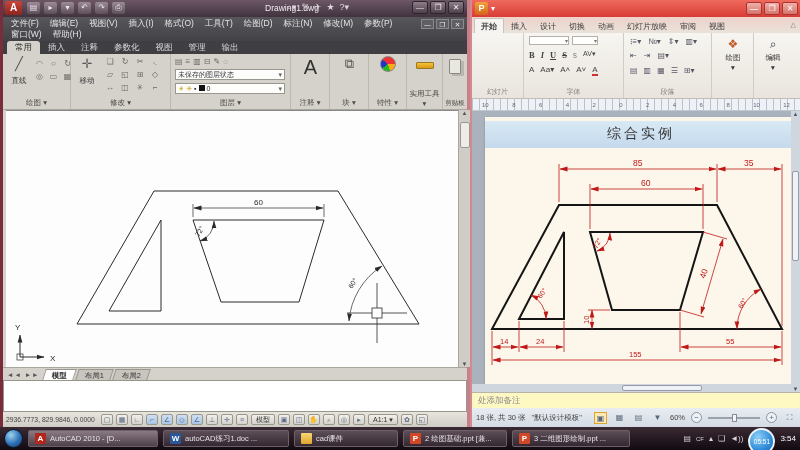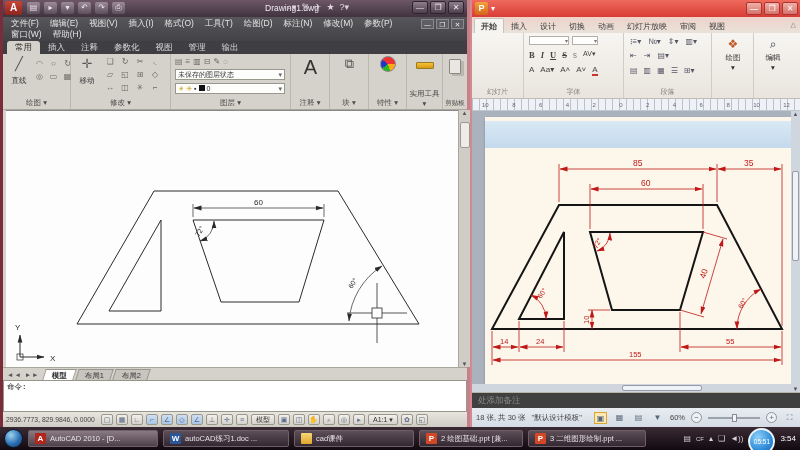--- a/index.html
+++ b/index.html
@@ -82,21 +82,21 @@
 
   #ppt-slidearea { left:0; top:111px; width:100%; height:281px; background:#a9b2bd; }
   #slide { position:absolute; left:13px; top:6px; width:312px; height:268px; background:#fcf7ea; box-shadow:1px 2px 3px rgba(0,0,0,.4); }
   #slide-titleband { position:absolute; left:0; top:4px; width:100%; height:27px; background:linear-gradient(#d9e9f5,#c3d9ec); }
   #slide-title { position:absolute; left:0; top:8px; width:100%; text-align:center; font-size:14px; letter-spacing:3px; color:#333; }
   #ppt-vscroll { position:absolute; right:0; top:0; width:9px; height:281px; background:#cfd6de; font-size:6px; color:#556; text-align:center; }
   #ppt-vscroll .thumb { position:absolute; left:1px; top:60px; width:7px; height:90px; background:#eef2f6; border:1px solid #99a; border-radius:2px; }
   #ppt-hscroll { position:absolute; left:0; bottom:0; width:321px; height:8px; background:#cfd6de; }
   #ppt-hscroll .thumb { position:absolute; left:150px; top:1px; width:80px; height:6px; background:#eef2f6; border:1px solid #99a; border-radius:2px; }
 
-  #ppt-notes { left:0; top:392px; width:100%; height:16px; background:#404040; border-top:1px solid #b9b4aa; font-size:8.5px; color:#8a8a8a; padding:2px 0 0 6px; }
+  #ppt-notes { left:0; top:392px; width:100%; height:16px; background:#fef9c3; border-top:1px solid #b9b4aa; font-size:8.5px; color:#8a8a8a; padding:2px 0 0 6px; }
   #ppt-status { left:0; top:408px; width:100%; height:19px; background:linear-gradient(#e9edf2,#d4dbe4); display:flex; align-items:center; gap:6px; font-size:7.5px; color:#444; padding:0 4px; }
   .vbtn { width:13px; height:12px; text-align:center; line-height:11px; font-size:8px; color:#567; }
   .vbtn.sel { border:1px solid #e0a52c; background:#fce9b8; }
   .zoomtrack { width:52px; height:2px; background:#9aa2ac; position:relative; }
   .zoomtrack .zthumb { position:absolute; left:24px; top:-3px; width:5px; height:8px; background:#f2f4f7; border:1px solid #889; }
   .zround { width:11px; height:11px; border:1px solid #8a94a0; border-radius:50%; text-align:center; line-height:9px; font-size:8px; color:#567; background:#eef1f5; }
 
   
   #taskbar { left:0; top:427px; width:100%; height:23px; background:linear-gradient(#3a2a33,#120a10); display:flex; align-items:center; gap:5px; padding:0 4px; }
   #startorb { width:19px; height:19px; border-radius:50%; background:radial-gradient(circle at 35% 30%,#9fd3f0,#2b6fb4 55%,#1a3a6a); border:1px solid #0a1a30; flex:none; }
@@ -325,21 +325,20 @@
     </div>
 
     <div id="acad-ltabs" class="abs">
       <span class="nav">◄◄ ►►</span>
       <span class="ltab active"><span>模型</span></span>
       <span class="ltab"><span>布局1</span></span>
       <span class="ltab"><span>布局2</span></span>
     </div>
 
     <div id="acad-cmd" class="abs">
-      <div>命令:</div>
     </div>
 
     <div id="acad-status" class="abs">
       <span class="coords">2936.7773, 829.9846, 0.0000</span>
       <span class="stog">▢</span>
       <span class="stog">▦</span>
       <span class="stog">∟</span>
       <span class="stog on">⌐</span>
       <span class="stog on">∠</span>
       <span class="stog on">◇</span>
@@ -463,20 +462,21 @@
           <span>6</span>
         <span>8</span>
           <span>10</span>
           <span>12</span>
       </div>
     </div>
 
     <div id="ppt-slidearea" class="abs">
       <div id="slide">
         <div id="slide-titleband"></div>
+        <div id="slide-title">综合实例</div>
         <svg width="312" height="268" viewBox="0 0 312 268" style="position:absolute; left:0; top:0;">
           <defs>
             <marker id="ar" markerWidth="8" markerHeight="6" refX="7.5" refY="3" orient="auto-start-reverse" markerUnits="userSpaceOnUse">
               <path d="M0,0.6 L8,3 L0,5.4 Z" fill="#c01818"></path>
             </marker>
           </defs>
 
           <polygon points="74,88 232,88 297,212 7,212" fill="none" stroke="#151515" stroke-width="2"></polygon>
           <polygon points="34,202 79,202 79,115" fill="none" stroke="#151515" stroke-width="2"></polygon>
           <polygon points="105,115 218,115 195,193 127,193" fill="none" stroke="#151515" stroke-width="2"></polygon>
@@ -566,21 +566,21 @@
   <div id="taskbar" class="abs">
     <div id="startorb"></div>
     <div class="tbtn active" style="width:130px;">
       <span class="ticn" style="background:#b3261c;">A</span>
       <span>AutoCAD 2010 - [D...</span>
     </div>
     <div class="tbtn" style="width:126px;">
       <span class="ticn" style="background:#2b579a;">W</span>
       <span>autoCAD练习1.doc ...</span>
     </div>
-    <div class="tbtn" style="width:120px;">
+    <div class="tbtn" style="width:104px;">
       <span class="ticn" style="background:linear-gradient(#f7d877,#dfa62c);"></span>
       <span>cad课件</span>
     </div>
     <div class="tbtn" style="width:104px;">
       <span class="ticn" style="background:#d24726;">P</span>
       <span>2 绘图基础.ppt [兼...</span>
     </div>
     <div class="tbtn" style="width:118px;">
       <span class="ticn" style="background:#d24726;">P</span>
       <span>3 二维图形绘制.ppt ...</span>

